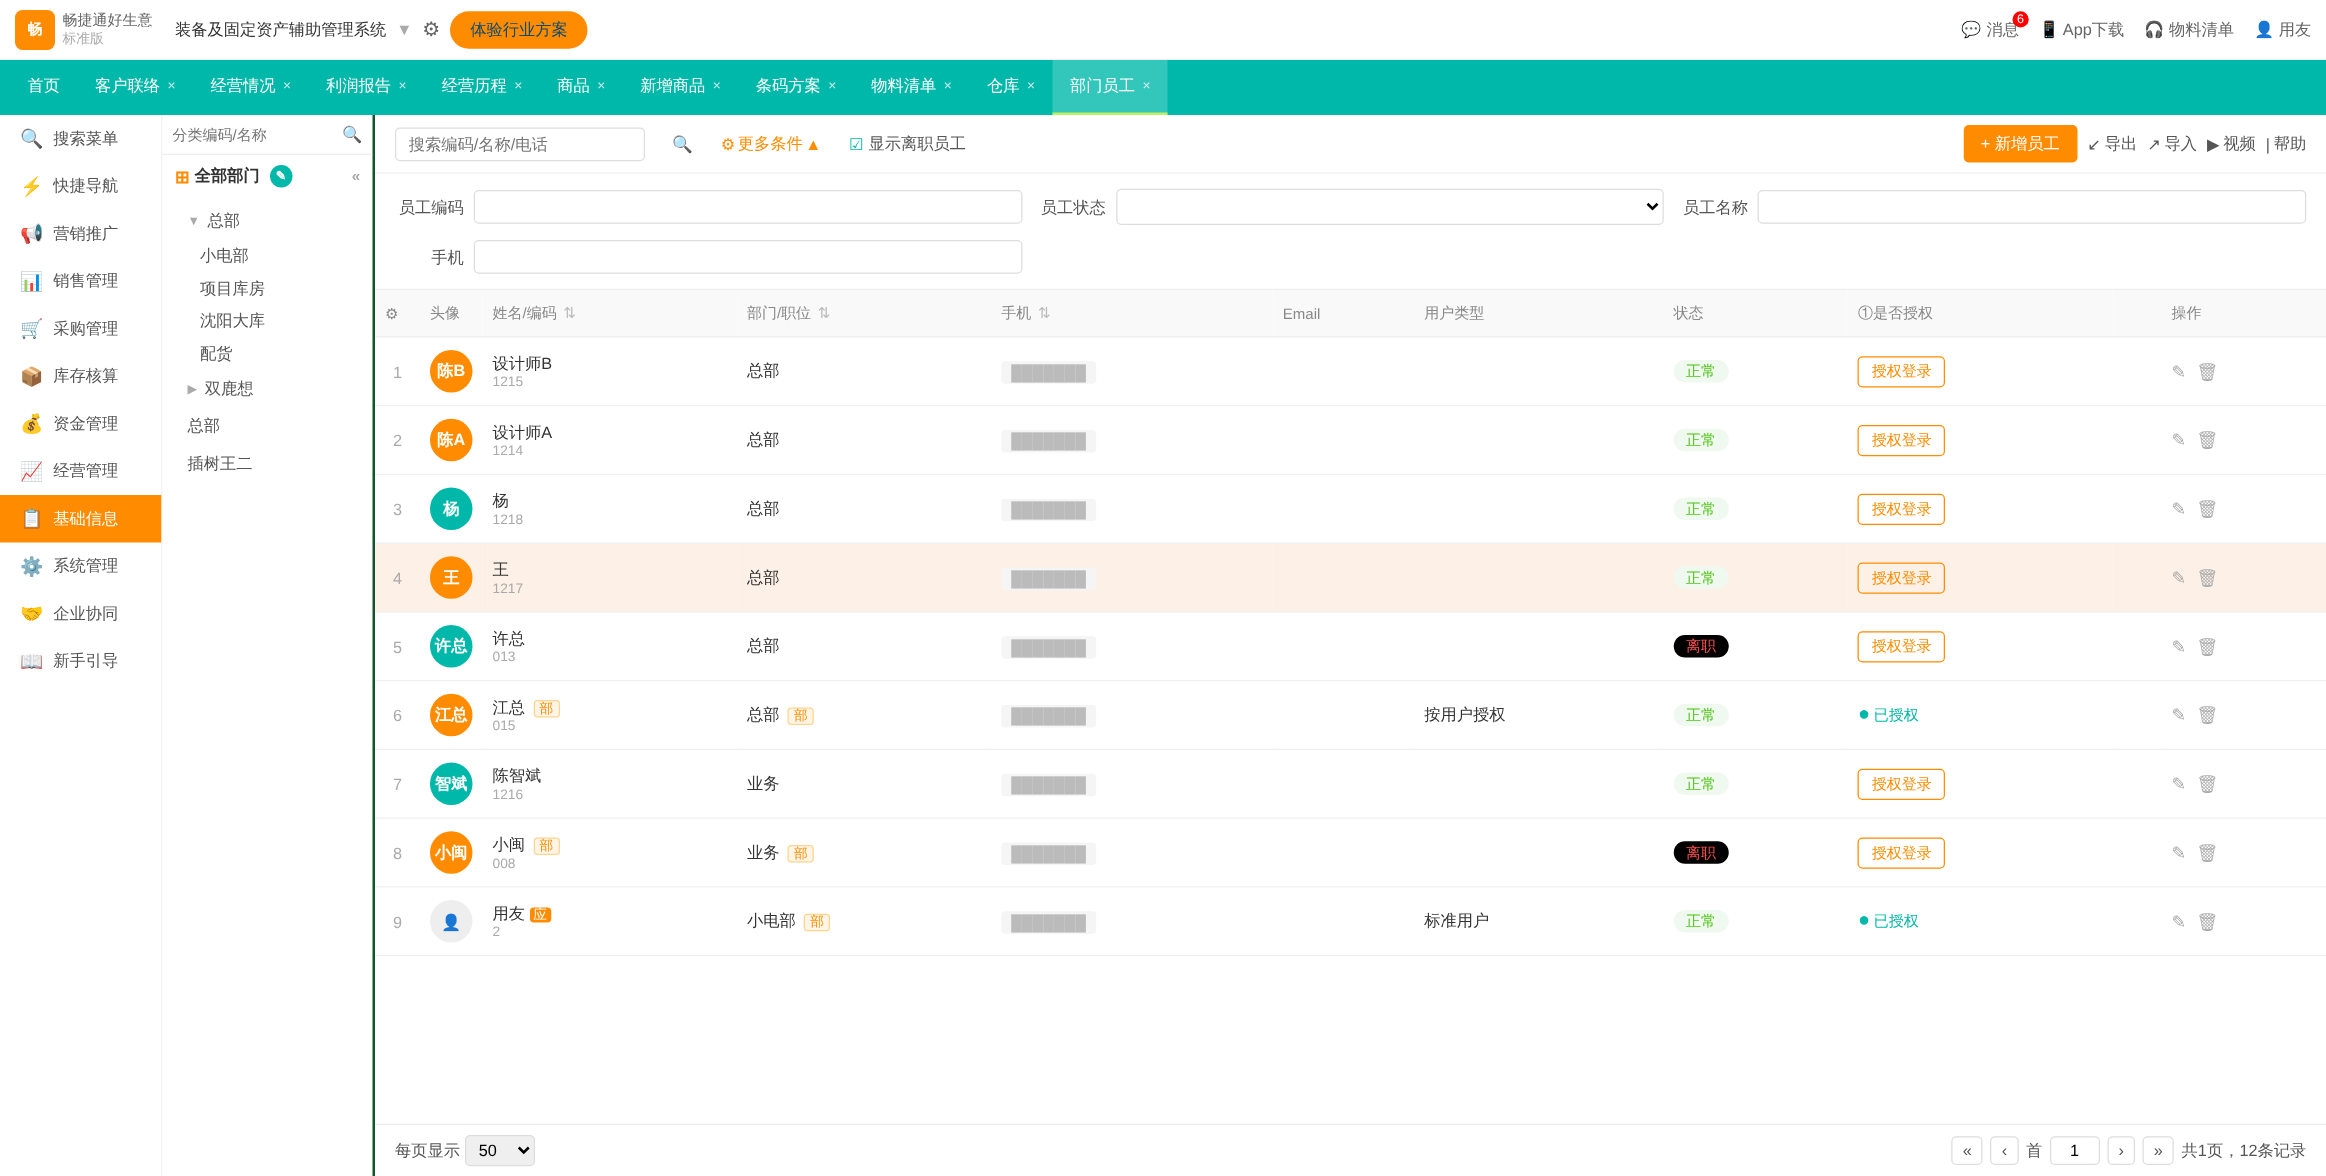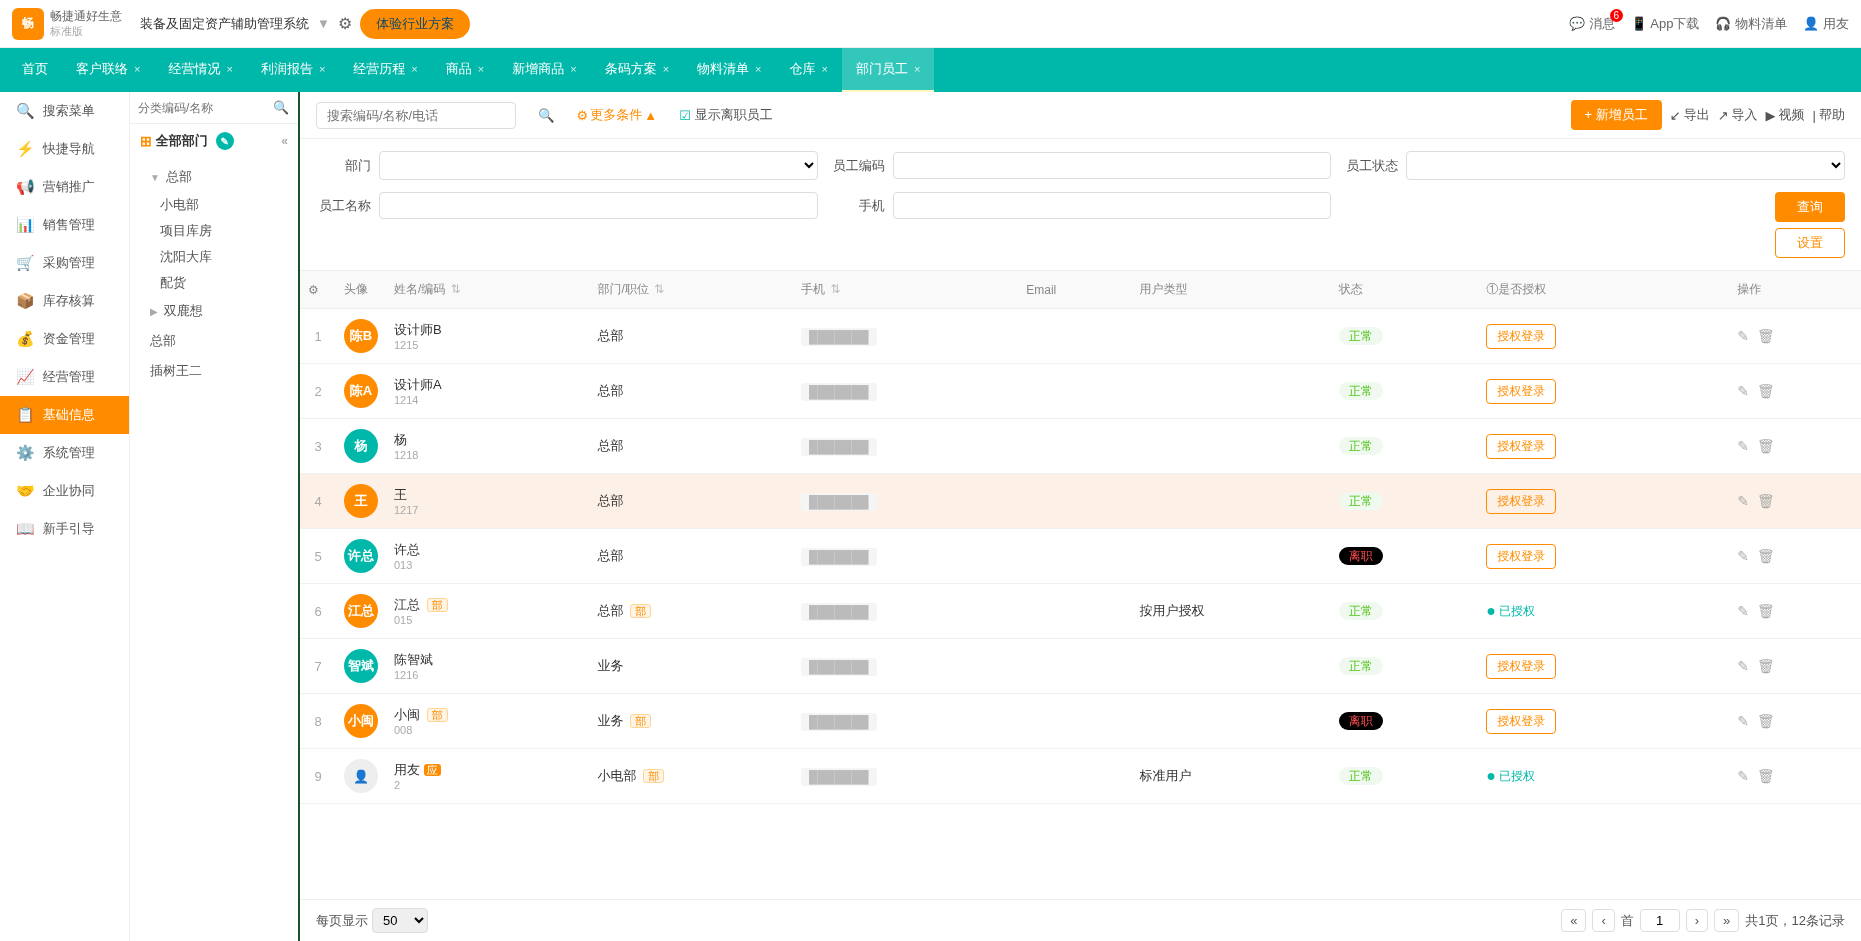--- a/index.html
+++ b/index.html
@@ -13,21 +13,21 @@
     .top-bar-system { flex: 1; display: flex; align-items: center; gap: 8px; font-size: 13px; color: #333; }
     .gear-btn { background: none; border: none; cursor: pointer; color: #666; font-size: 16px; }
     .trial-btn { background: #ff8c00; color: #0c4a6e; border: none; border-radius: 16px; padding: 6px 16px; font-size: 13px; cursor: pointer; }
     .top-bar-right { display: flex; align-items: center; gap: 16px; font-size: 13px; color: #666; }
     .msg-icon { position: relative; cursor: pointer; margin-left: 46px; }
     .badge { position: absolute; top: -6px; right: -8px; background: red; color: white; border-radius: 8px; font-size: 10px; padding: 1px 4px; }
 
     
     .nav-tabs { background: #00b8a9; height: 44px; display: flex; align-items: stretch; padding: 0 8px; overflow-x: auto; }
     .nav-tab { display: flex; align-items: center; padding: 0 14px; color: white; font-size: 13px; cursor: pointer; white-space: nowrap; border-bottom: 2px solid transparent; gap: 4px; }
-    .nav-tab.active { background: rgba(255,255,255,0.2); border-bottom: 2px solid #fef9c3; }
+    .nav-tab.active { background: rgba(255,255,255,0.2); border-bottom: 2px solid #bef264; }
     .nav-tab-close { font-size: 11px; color: rgba(255,255,255,0.8); cursor: pointer; margin-left: 2px; }
 
     
     .main-layout { display: flex; height: calc(100vh - 92px); }
 
     
     .sidebar { width: 130px; background: #fff; border-right: 1px solid #eee; flex-shrink: 0; }
     .sidebar-item { display: flex; align-items: center; padding: 10px 16px; font-size: 13px; color: #555; cursor: pointer; gap: 8px; }
     .sidebar-item.active { background: #ff8c00; color: #fff; }
     .sidebar-item .icon { font-size: 15px; }
@@ -255,48 +255,38 @@
         </button>
         <button class="icon-btn">
           <span>|</span>
           <span>帮助</span>
         </button>
       </div>
     </div>
 
     <div class="filter-panel">
       <div class="filter-row">
-        <span class="filter-label">部门</span>
-        <select class="filter-select">
-          <option value=""></option>
-        </select>
-      </div>
-      <div class="filter-row">
         <span class="filter-label">员工编码</span>
         <input class="filter-input" type="text" style="">
       </div>
       <div class="filter-row">
         <span class="filter-label">员工状态</span>
         <select class="filter-select">
           <option value=""></option>
           <option>正常</option>
           <option>离职</option>
         </select>
       </div>
       <div class="filter-row">
         <span class="filter-label">员工名称</span>
         <input class="filter-input" type="text" style="">
       </div>
       <div class="filter-row">
         <span class="filter-label">手机</span>
         <input class="filter-input" type="text" style="">
-      </div>
-      <div class="filter-actions">
-        <button class="search-action-btn">查询</button>
-        <button class="set-action-btn">设置</button>
       </div>
     </div>
 
     <div class="table-wrap">
       <table>
         <thead>
           <tr>
             <th style="width:36px;">⚙</th>
             <th style="width:50px;">头像</th>
             <th>姓名/编码 <span class="sort-icon">⇅</span></th>

